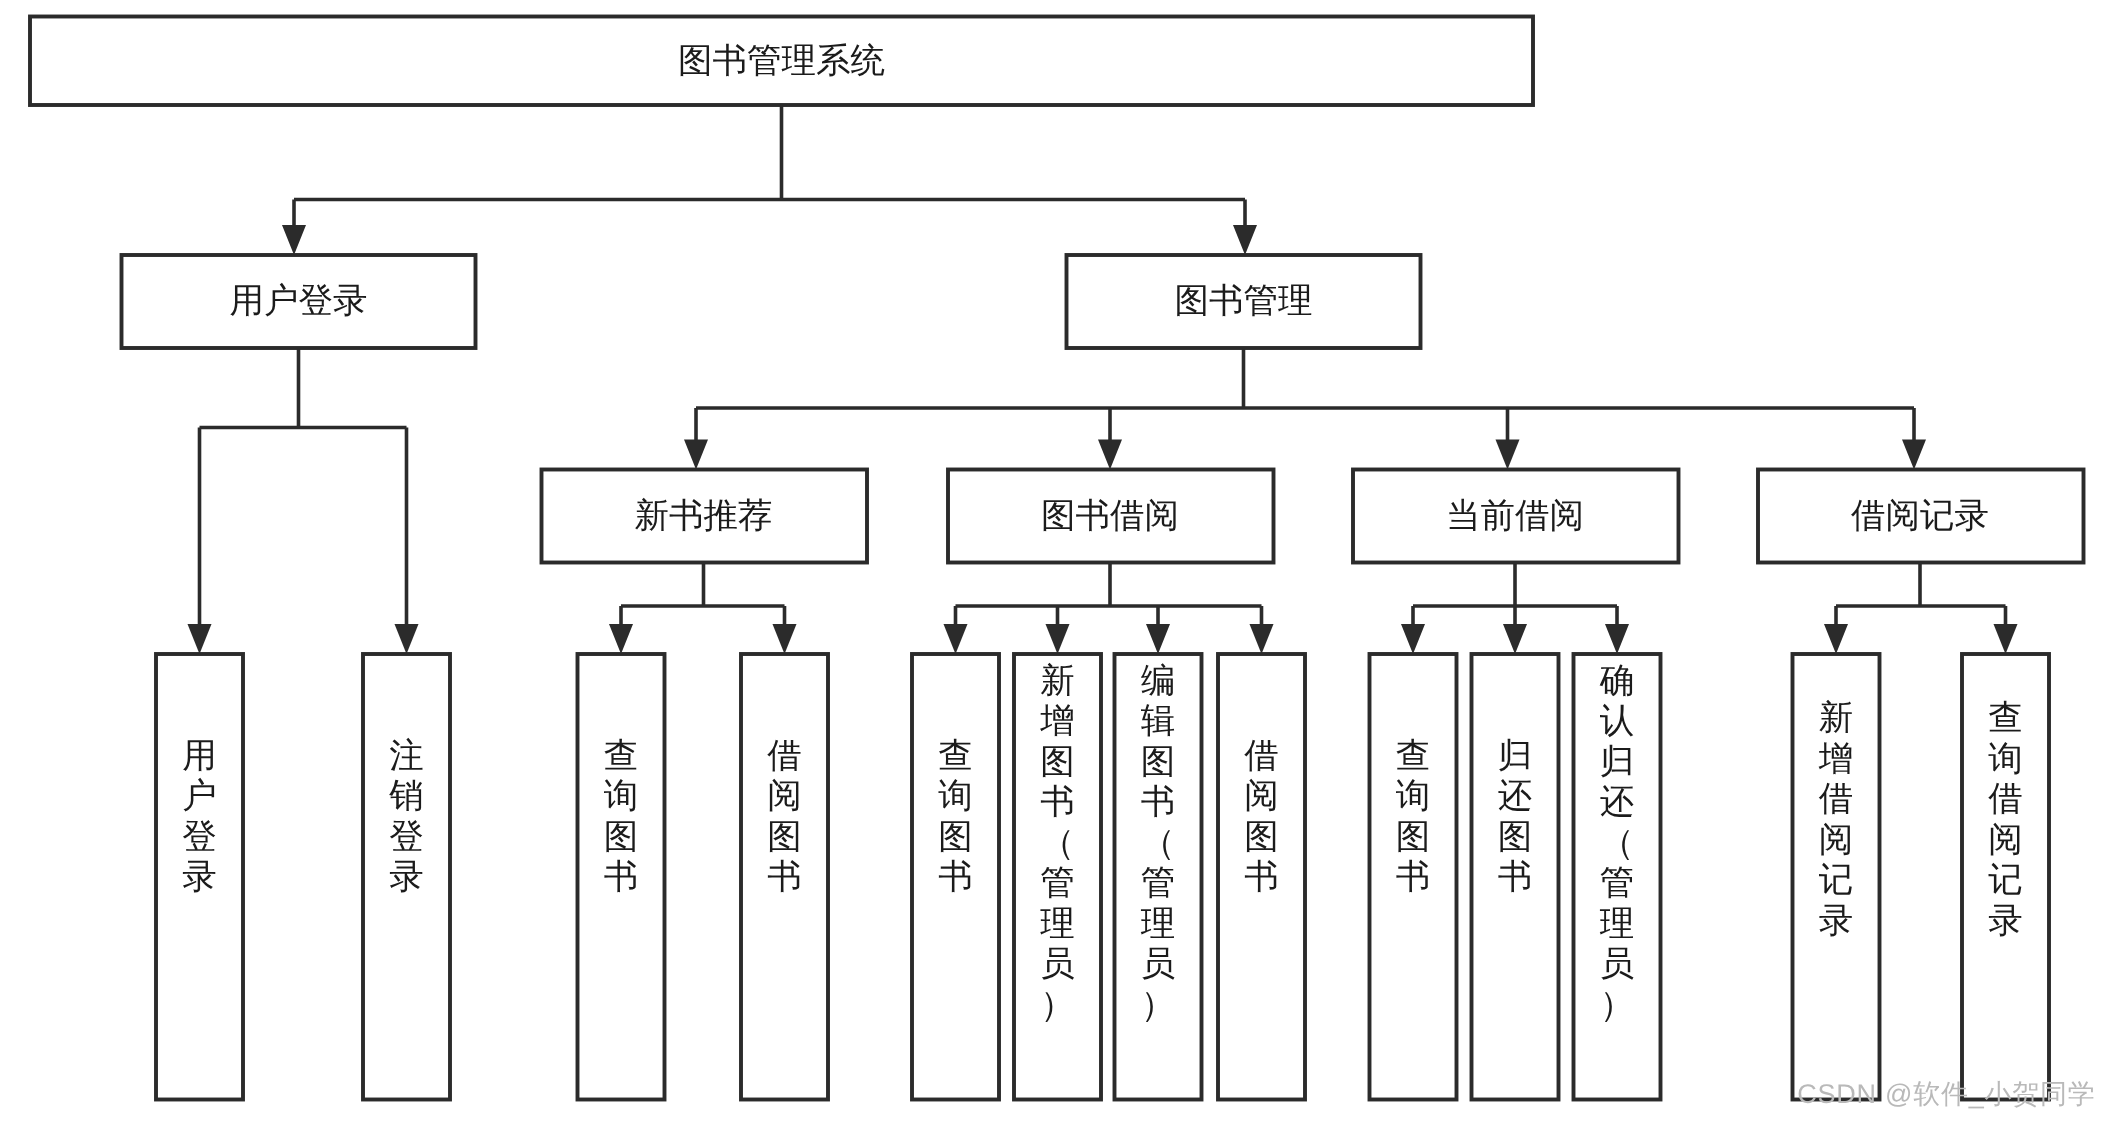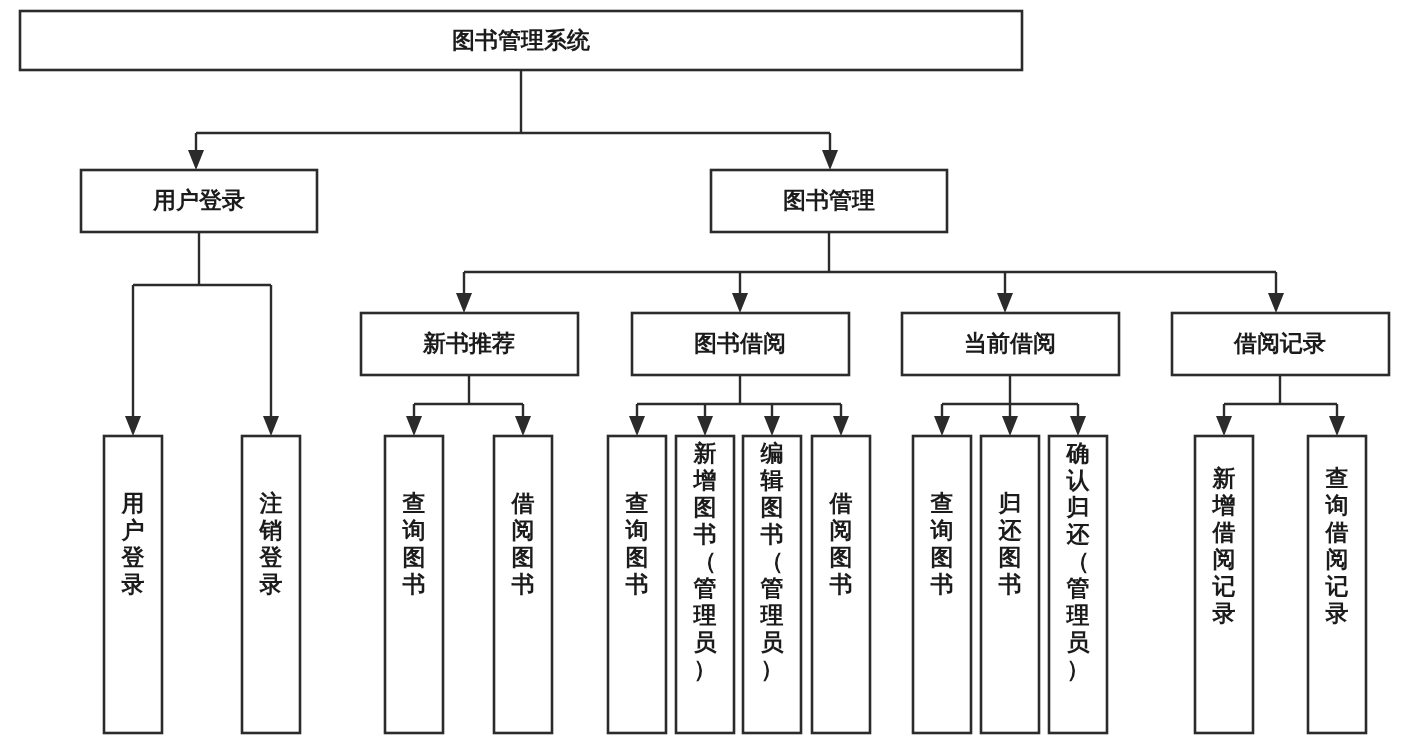--- a/index.html
+++ b/index.html
@@ -13,21 +13,20 @@
     font-family: "Liberation Sans", "DejaVu Sans", sans-serif;
     overflow: hidden;
     position: relative;
   }
   #diagram-root {
     position: absolute;
     left: 0;
     top: 0;
     width: 1405px;
     height: 747px;
-    font-weight: bold;
   }
   svg.flow {
     display: block;
     width: 1405px;
     height: 747px;
   }
   .node-rect {
     fill: #ffffff;
     stroke: #2b2b2b;
     stroke-width: 2.6;
@@ -218,13 +217,14 @@
       <rect class="node-rect" x="1195" y="436" width="58" height="297"></rect>
       <text class="node-label-v" x="1224" y="486"><tspan x="1224" dy="0">新</tspan><tspan x="1224" dy="27">增</tspan><tspan x="1224" dy="27">借</tspan><tspan x="1224" dy="27">阅</tspan><tspan x="1224" dy="27">记</tspan><tspan x="1224" dy="27">录</tspan></text>
     </g>
     <g>
       <rect class="node-rect" x="1308" y="436" width="58" height="297"></rect>
       <text class="node-label-v" x="1337" y="486"><tspan x="1337" dy="0">查</tspan><tspan x="1337" dy="27">询</tspan><tspan x="1337" dy="27">借</tspan><tspan x="1337" dy="27">阅</tspan><tspan x="1337" dy="27">记</tspan><tspan x="1337" dy="27">录</tspan></text>
     </g>
 
   </svg>
 
+  <div class="watermark">CSDN @软件_小贺同学</div>
 </div>
 
 </body></html>

